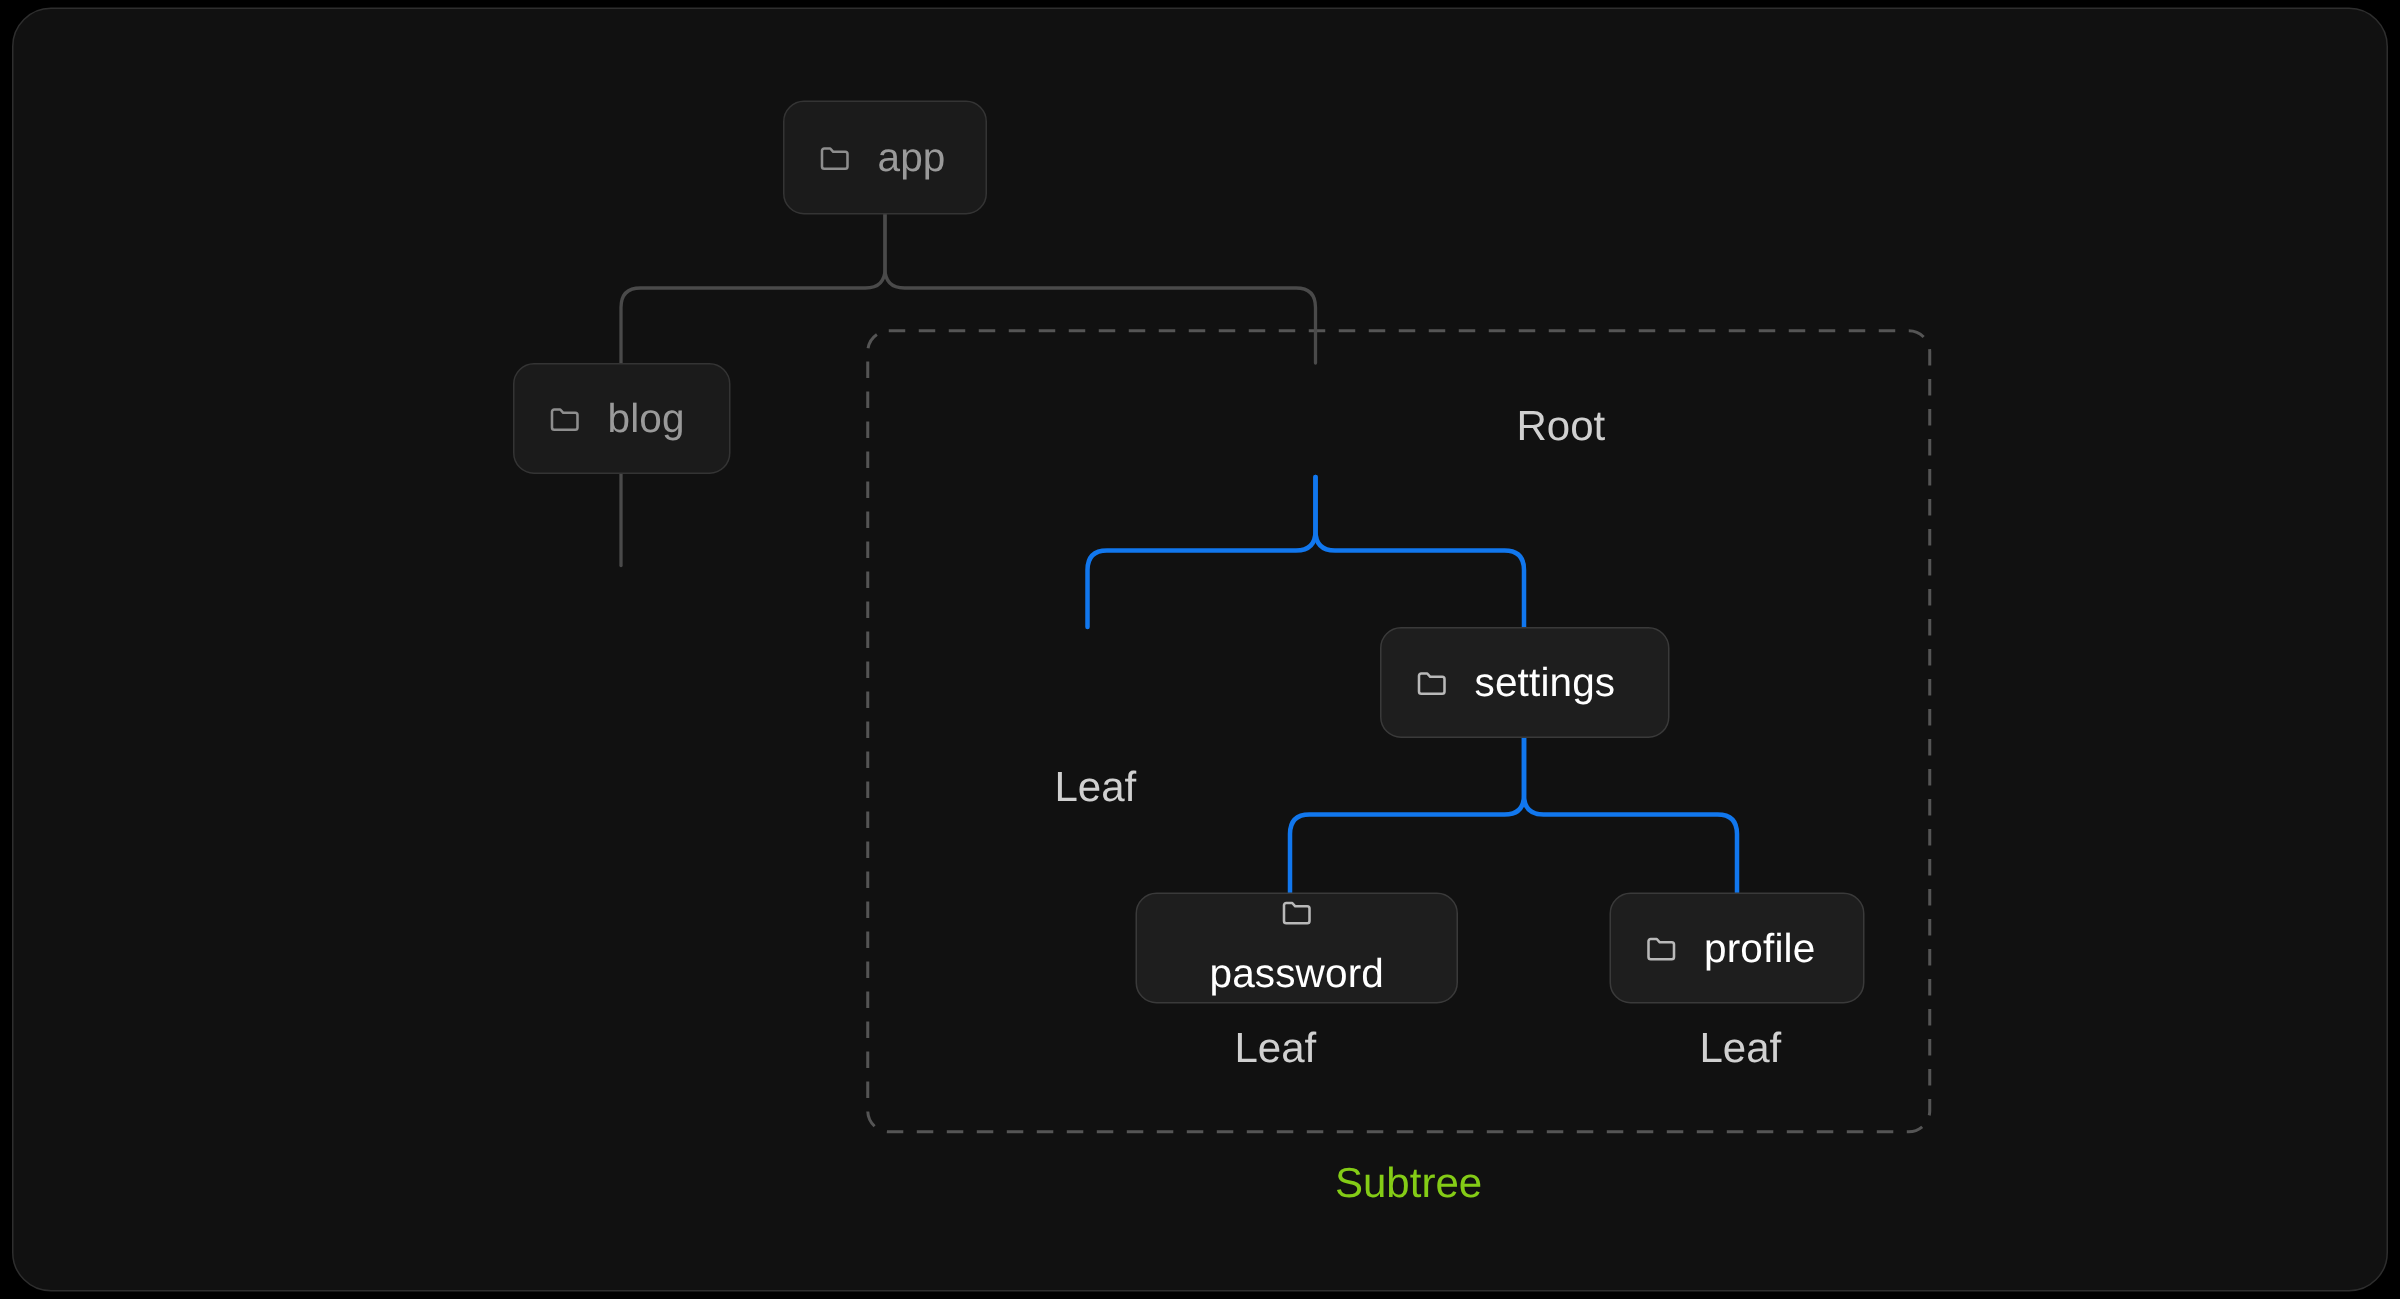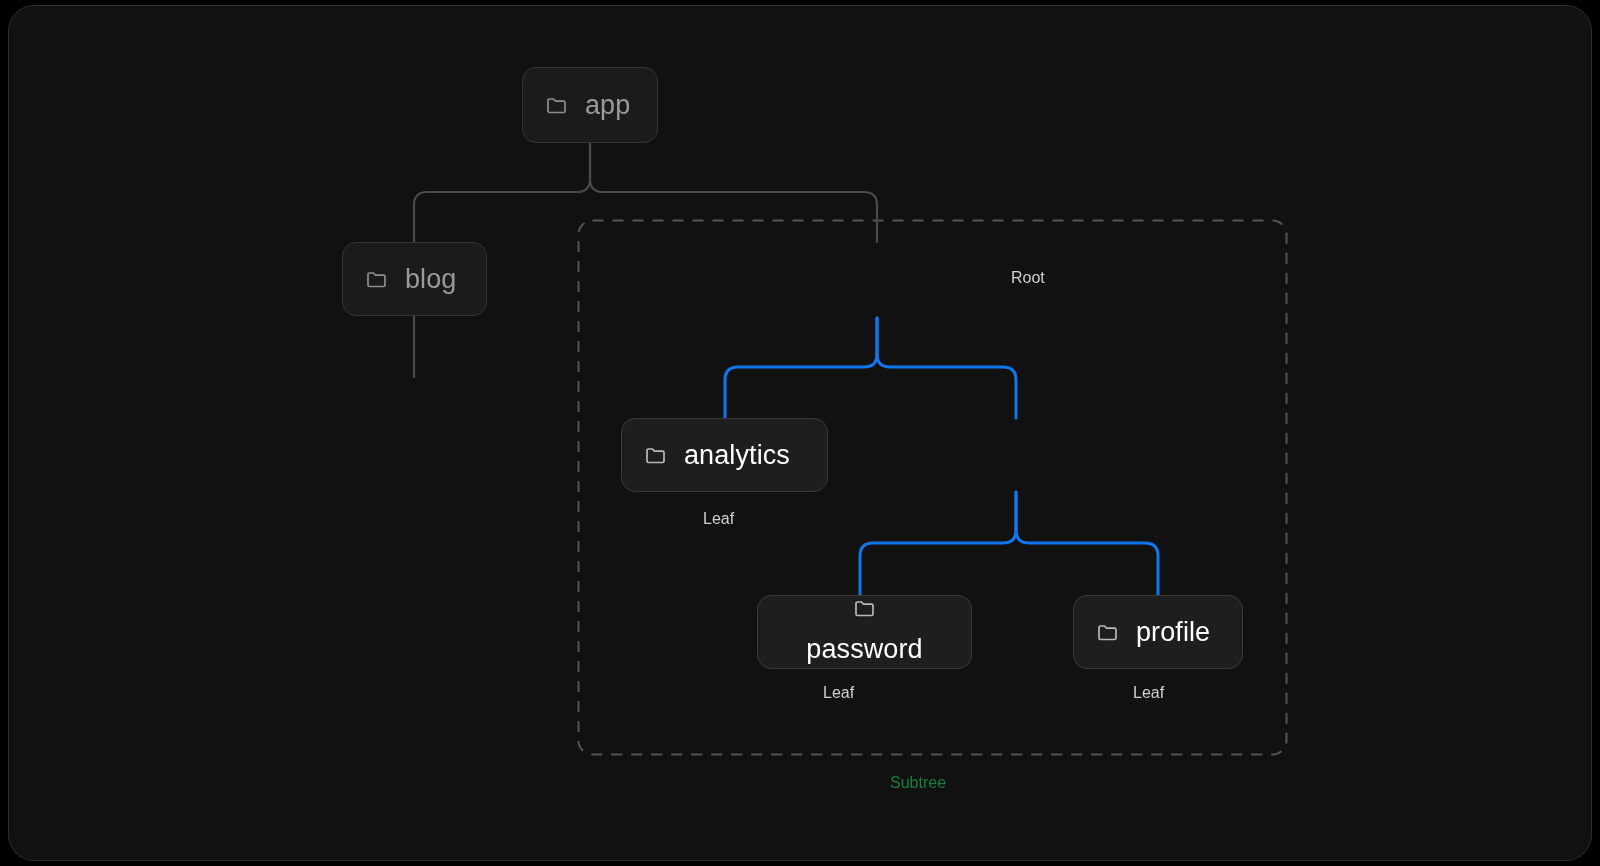--- a/index.html
+++ b/index.html
@@ -79,27 +79,27 @@
   
   .node.dim {
     background: #1b1b1b;
     border-color: #343434;
   }
   .node.dim .label { color: #9a9a9a; }
 
   
   .caption {
     position: absolute;
-    font-size: 16px;
+    font-size: 28px;
     line-height: 1;
     color: #d0d0d0;
     white-space: nowrap;
   }
 
-  .caption.subtree-cap { color: #15803d; }
+  .caption.subtree-cap { color: #84cc16; }
 </style>
 </head>
 <body>
 
 <div id="canvas">
   <div class="panel">
 
     <svg class="edges" viewBox="0 0 1600 866" width="1600" height="866" fill="none">
 
       <rect x="569.5" y="214.5" width="708" height="534" rx="14" fill="none" stroke="#555555" stroke-width="2" stroke-dasharray="11 9" stroke-linecap="butt"></rect>
@@ -129,29 +129,29 @@
       <span class="ficon">
         <svg width="24" height="24" viewBox="0 0 24 24" fill="none" stroke="#8e8e8e" stroke-width="1.7" stroke-linecap="round" stroke-linejoin="round">
           <path d="M3 7.5a1.5 1.5 0 0 1 1.5-1.5h4l2 2.2h8a1.5 1.5 0 0 1 1.5 1.5v8.3a1.5 1.5 0 0 1-1.5 1.5h-14A1.5 1.5 0 0 1 3 18z"></path>
         </svg>
       </span>
       <span class="label">blog</span>
     </div>
 
 
 
-    <div class="node" id="node-analytics" style="left:612px; top:412px; width:207px; height:74px;">
+
+    <div class="node" id="node-settings" style="left:911px; top:412px; width:193px; height:74px;">
       <span class="ficon">
         <svg width="24" height="24" viewBox="0 0 24 24" fill="none" stroke="#b9b9b9" stroke-width="1.7" stroke-linecap="round" stroke-linejoin="round">
           <path d="M3 7.5a1.5 1.5 0 0 1 1.5-1.5h4l2 2.2h8a1.5 1.5 0 0 1 1.5 1.5v8.3a1.5 1.5 0 0 1-1.5 1.5h-14A1.5 1.5 0 0 1 3 18z"></path>
         </svg>
       </span>
-      <span class="label">analytics</span>
+      <span class="label">settings</span>
     </div>
-
 
     <div class="node" id="node-password" style="left:748px; top:589px; width:215px; height:74px;flex-direction:column;">
       <span class="ficon">
         <svg width="24" height="24" viewBox="0 0 24 24" fill="none" stroke="#b9b9b9" stroke-width="1.7" stroke-linecap="round" stroke-linejoin="round">
           <path d="M3 7.5a1.5 1.5 0 0 1 1.5-1.5h4l2 2.2h8a1.5 1.5 0 0 1 1.5 1.5v8.3a1.5 1.5 0 0 1-1.5 1.5h-14A1.5 1.5 0 0 1 3 18z"></path>
         </svg>
       </span>
       <span class="label">password</span>
     </div>
 

